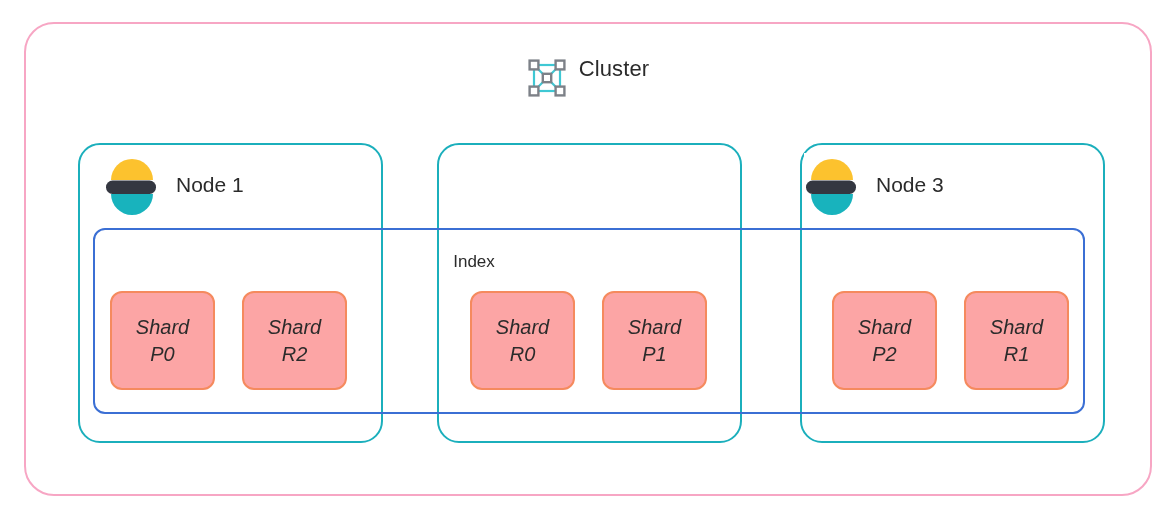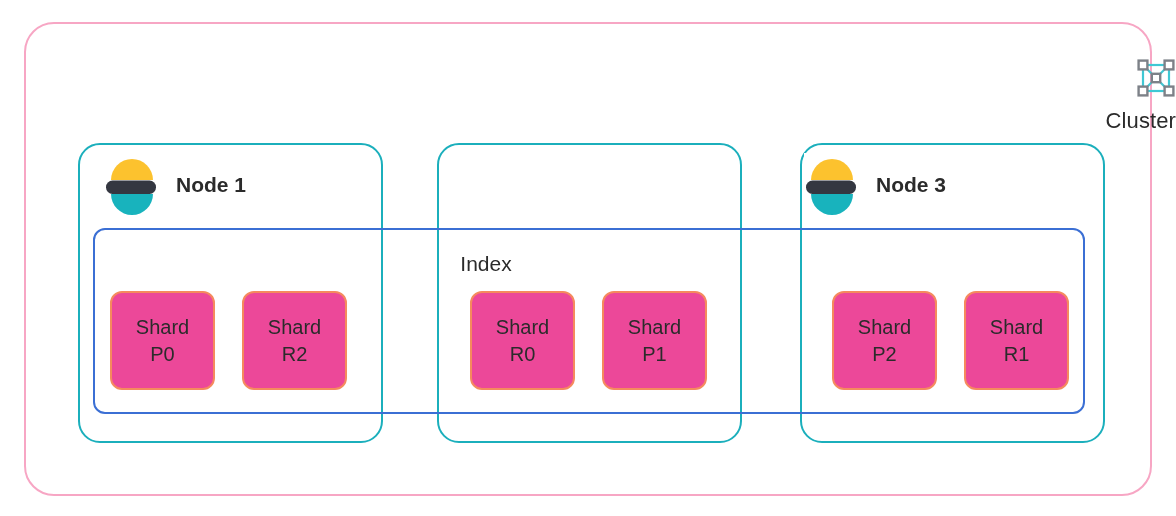--- a/index.html
+++ b/index.html
@@ -22,25 +22,24 @@
     border-radius:30px;
     background:transparent;
   }
 
   
   .cluster-title{
     position:absolute;
     left:0;top:58px;
     width:1176px;
     display:flex;
-    align-items:flex-end;
+    align-items:flex-start;
     justify-content:center;
     gap:12px;
     pointer-events:none;
-    flex-direction:column;
   }
   .cluster-title .label{
     font-size:22px;
     color:#2b2b2b;
     letter-spacing:.1px;
     line-height:1;
   }
   .cluster-icon{
     width:40px;height:40px;
     display:block;
@@ -63,21 +62,20 @@
 
   
   .node-header{
     position:absolute;
     top:148px;
     height:72px;
     display:flex;
     align-items:center;
     z-index:6;
     pointer-events:none;
-    font-weight:bold;
   }
   .nh-1{left:104px;}
   .nh-2{left:466px;}
   .nh-3{left:804px;}
   .node-icon{
     width:58px;height:62px;
     display:block;
     flex:0 0 auto;
   }
   .node-label{
@@ -94,44 +92,45 @@
     left:93px;top:228px;
     width:992px;height:186px;
     box-sizing:border-box;
     border:2.5px solid #3B6FD4;
     border-radius:12px;
     background:transparent;
     z-index:4;
   }
   .index-title{
     position:absolute;
-    left:12px;top:253px;
+    left:0;top:253px;
     width:948px;
     text-align:center;
-    font-size:21px;
+    font-size:17px;
     color:#2b2b2b;
     line-height:1;
     z-index:5;
     pointer-events:none;
   }
 
   
   .shard{
     position:absolute;
     top:291px;
     width:105px;height:99px;
     box-sizing:border-box;
     border:2px solid #F58A5E;
     border-radius:12px;
-    background:#ec4899;
+    background:#fca5a5;
     display:flex;
     flex-direction:column;
     align-items:center;
     justify-content:center;
     z-index:7;
+    font-style:italic;
   }
   .shard .ln{
     font-size:20px;
     color:#2b2b2b;
     line-height:1.32;
     text-align:center;
   }
   .s0{left:110px;}
   .s1{left:242px;}
   .s2{left:470px;}

